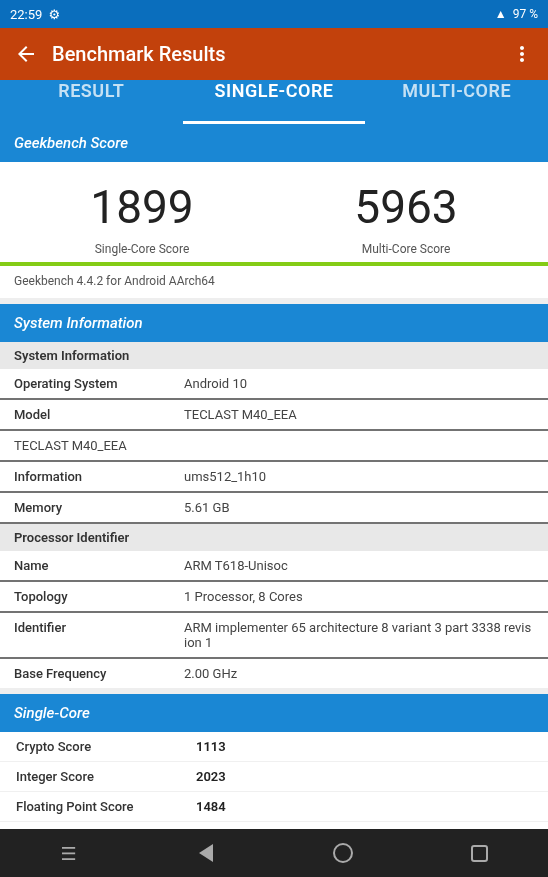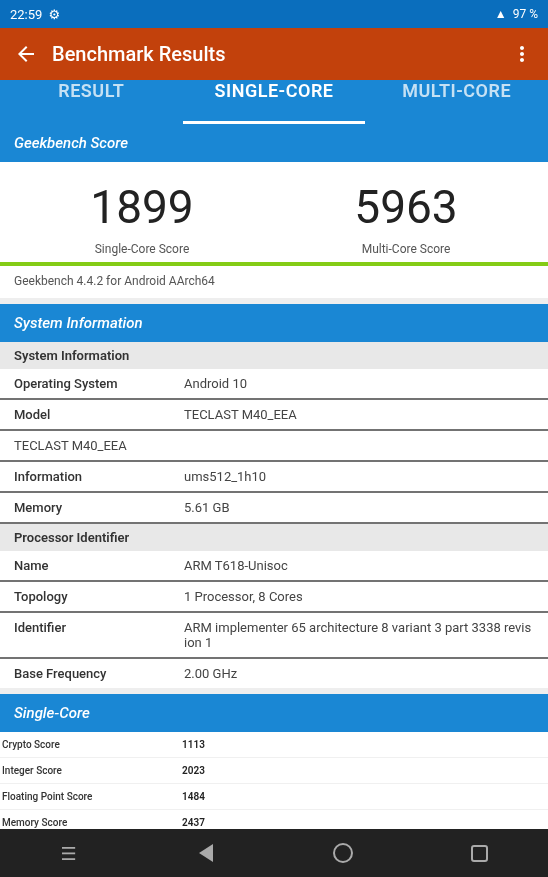--- a/index.html
+++ b/index.html
@@ -161,23 +161,23 @@
       word-break: break-all;
     }
 
     
     .scores-card {
       background: white;
       margin-bottom: 6px;
     }
     .score-line {
       display: flex;
-      padding: 7px 2px;
+      padding: 7px 16px;
       border-bottom: 1px solid #f0f0f0;
-      font-size: 10px;
+      font-size: 13px;
       align-items: center;
     }
     .score-line:last-child { border-bottom: none; }
     .score-line-key {
       width: 180px;
       color: #333;
       font-weight: 500;
       flex-shrink: 0;
     }
     .score-line-val {

